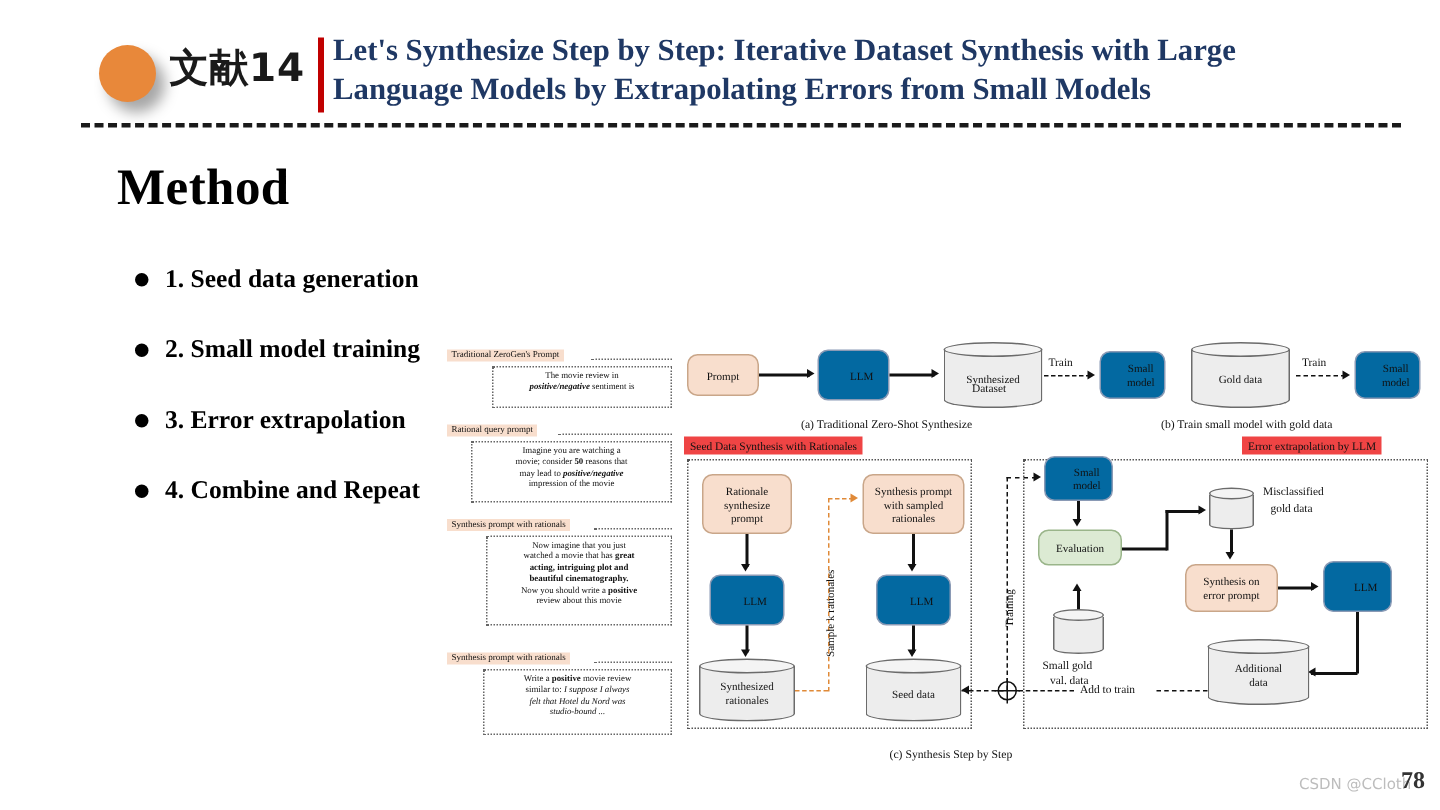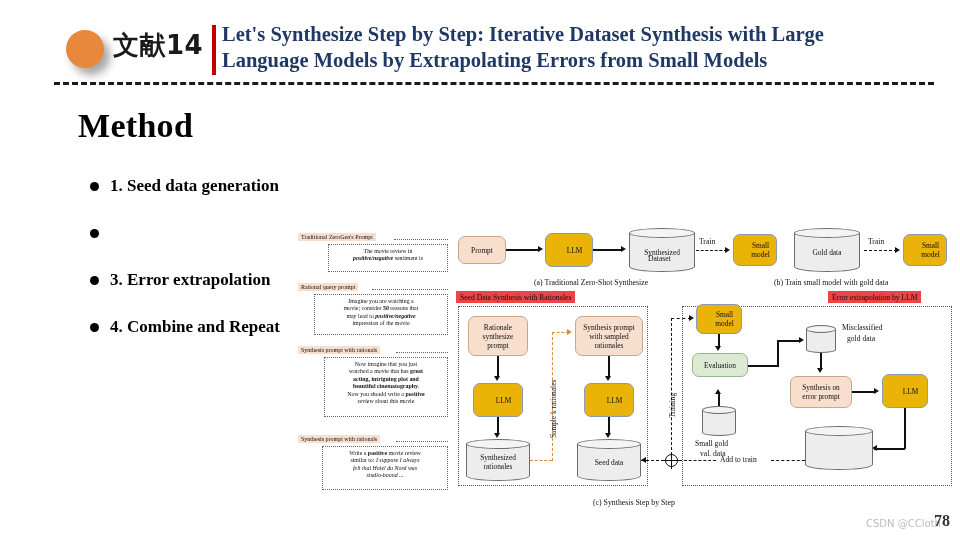--- a/index.html
+++ b/index.html
@@ -43,21 +43,21 @@
     width:9px;height:9px;border-radius:50%;background:#000;margin-right:11px;flex:0 0 auto;
   }
   
   #figure{position:absolute;left:296px;top:228px;width:660px;height:286px;
           font-family:"Liberation Serif",serif;}
   .box{
     position:absolute;box-sizing:border-box;border:1px solid #6b6b6b;border-radius:7px;
     display:flex;align-items:center;justify-content:center;text-align:center;
     font-size:7.4px;line-height:9px;color:#111;padding:1px;
   }
-  .box.blue{background:#eab308;border-color:#8a9ab5;padding-left:12px;}
+  .box.blue{background:#0369a1;border-color:#8a9ab5;padding-left:12px;}
   .box.peach{background:#F8DECD;border-color:#c9a689;}
   .box.green{background:#DCEAD3;border-color:#9ab58a;}
   
   .cyl{position:absolute;}
   .cyl .body{
     position:absolute;left:0;right:0;top:5px;bottom:0;background:#EDEDED;
     border-left:1px solid #6b6b6b;border-right:1px solid #6b6b6b;border-bottom:1px solid #6b6b6b;
     border-radius:0 0 50% 50%/0 0 14% 14%;
   }
   .cyl .top{
@@ -139,20 +139,21 @@
 </div>
 
 <div id="section-title">Method</div>
 <ul id="method-list">
   <li>
       <span class="dot"></span>
       <span>1. Seed data generation</span>
     </li>
   <li>
       <span class="dot"></span>
+      <span>2. Small model training</span>
     </li>
   <li>
       <span class="dot"></span>
       <span>3. Error extrapolation</span>
     </li>
   <li>
       <span class="dot"></span>
       <span>4. Combine and Repeat</span>
     </li>
 </ul>
@@ -336,20 +337,24 @@
   <div class="ar h" style="left:556px;top:163px;width:24px;"></div>
   <div class="ahead r" style="left:578px;top:160.2px;"></div>
   <div class="box blue" style="left:586px;top:146px;width:46px;height:34px;">LLM</div>
   <div class="ar v" style="left:608px;top:180px;height:41px;"></div>
   <div class="ar h" style="left:578px;top:220px;width:31px;"></div>
   <div class="ahead l" style="left:576px;top:217.2px;"></div>
 
   <div class="cyl" style="left:509px;top:198px;width:68px;height:44px;">
     <div class="body"></div>
       <div class="top"></div>
+    <div class="cl" style="flex-direction:column;">
+      <span>Additional</span>
+      <span>data</span>
+    </div>
   </div>
   <div class="dash h" style="left:383px;top:232px;width:37px;"></div>
   <div class="lbl" style="left:424px;top:227px;">Add to train</div>
   <div class="dash h" style="left:475px;top:232px;width:34px;"></div>
 
   <div class="cap" style="left:297px;top:270px;">(c) Synthesis Step by Step</div>
 </div>
 
 <div id="watermark">CSDN @CCloth</div>
 <div id="page-number">78</div>

